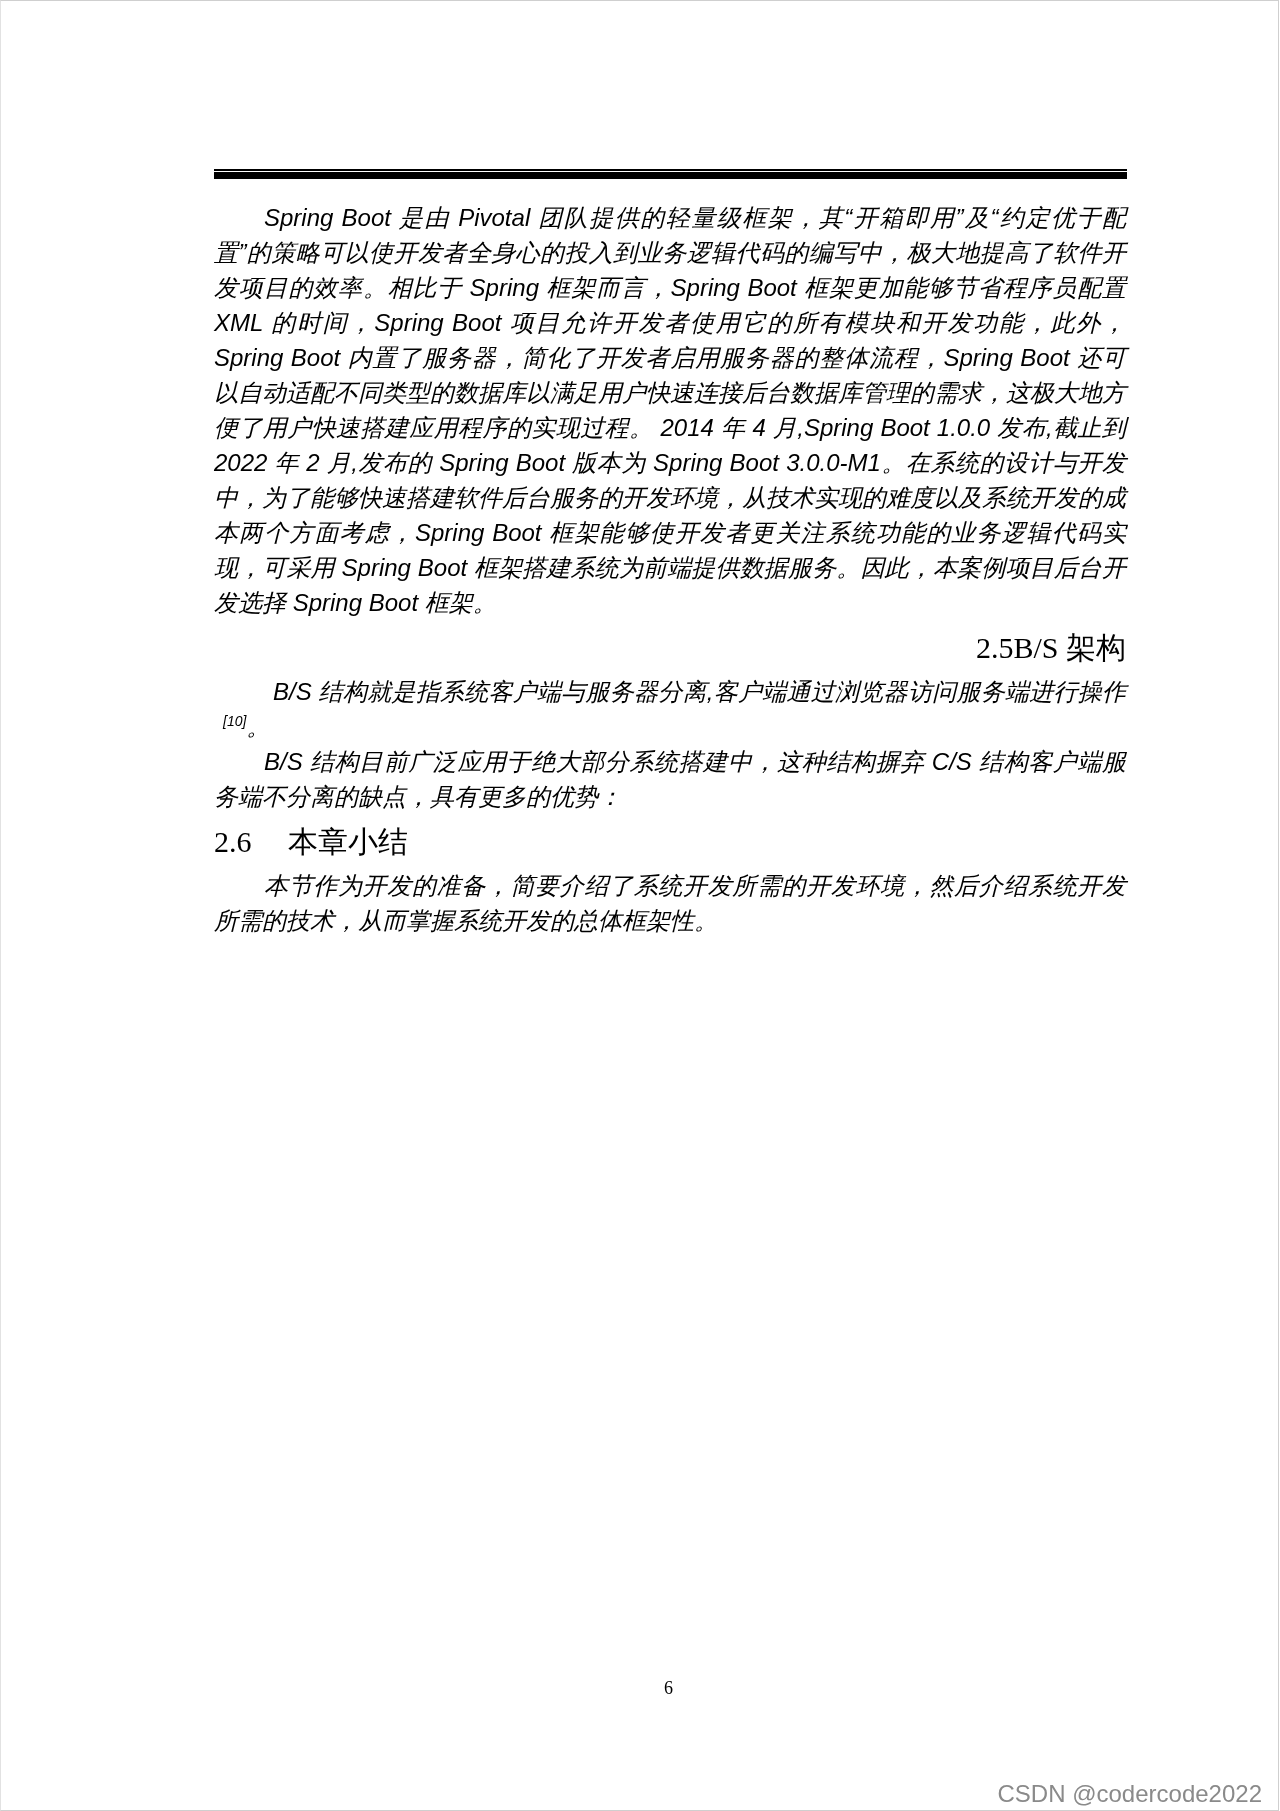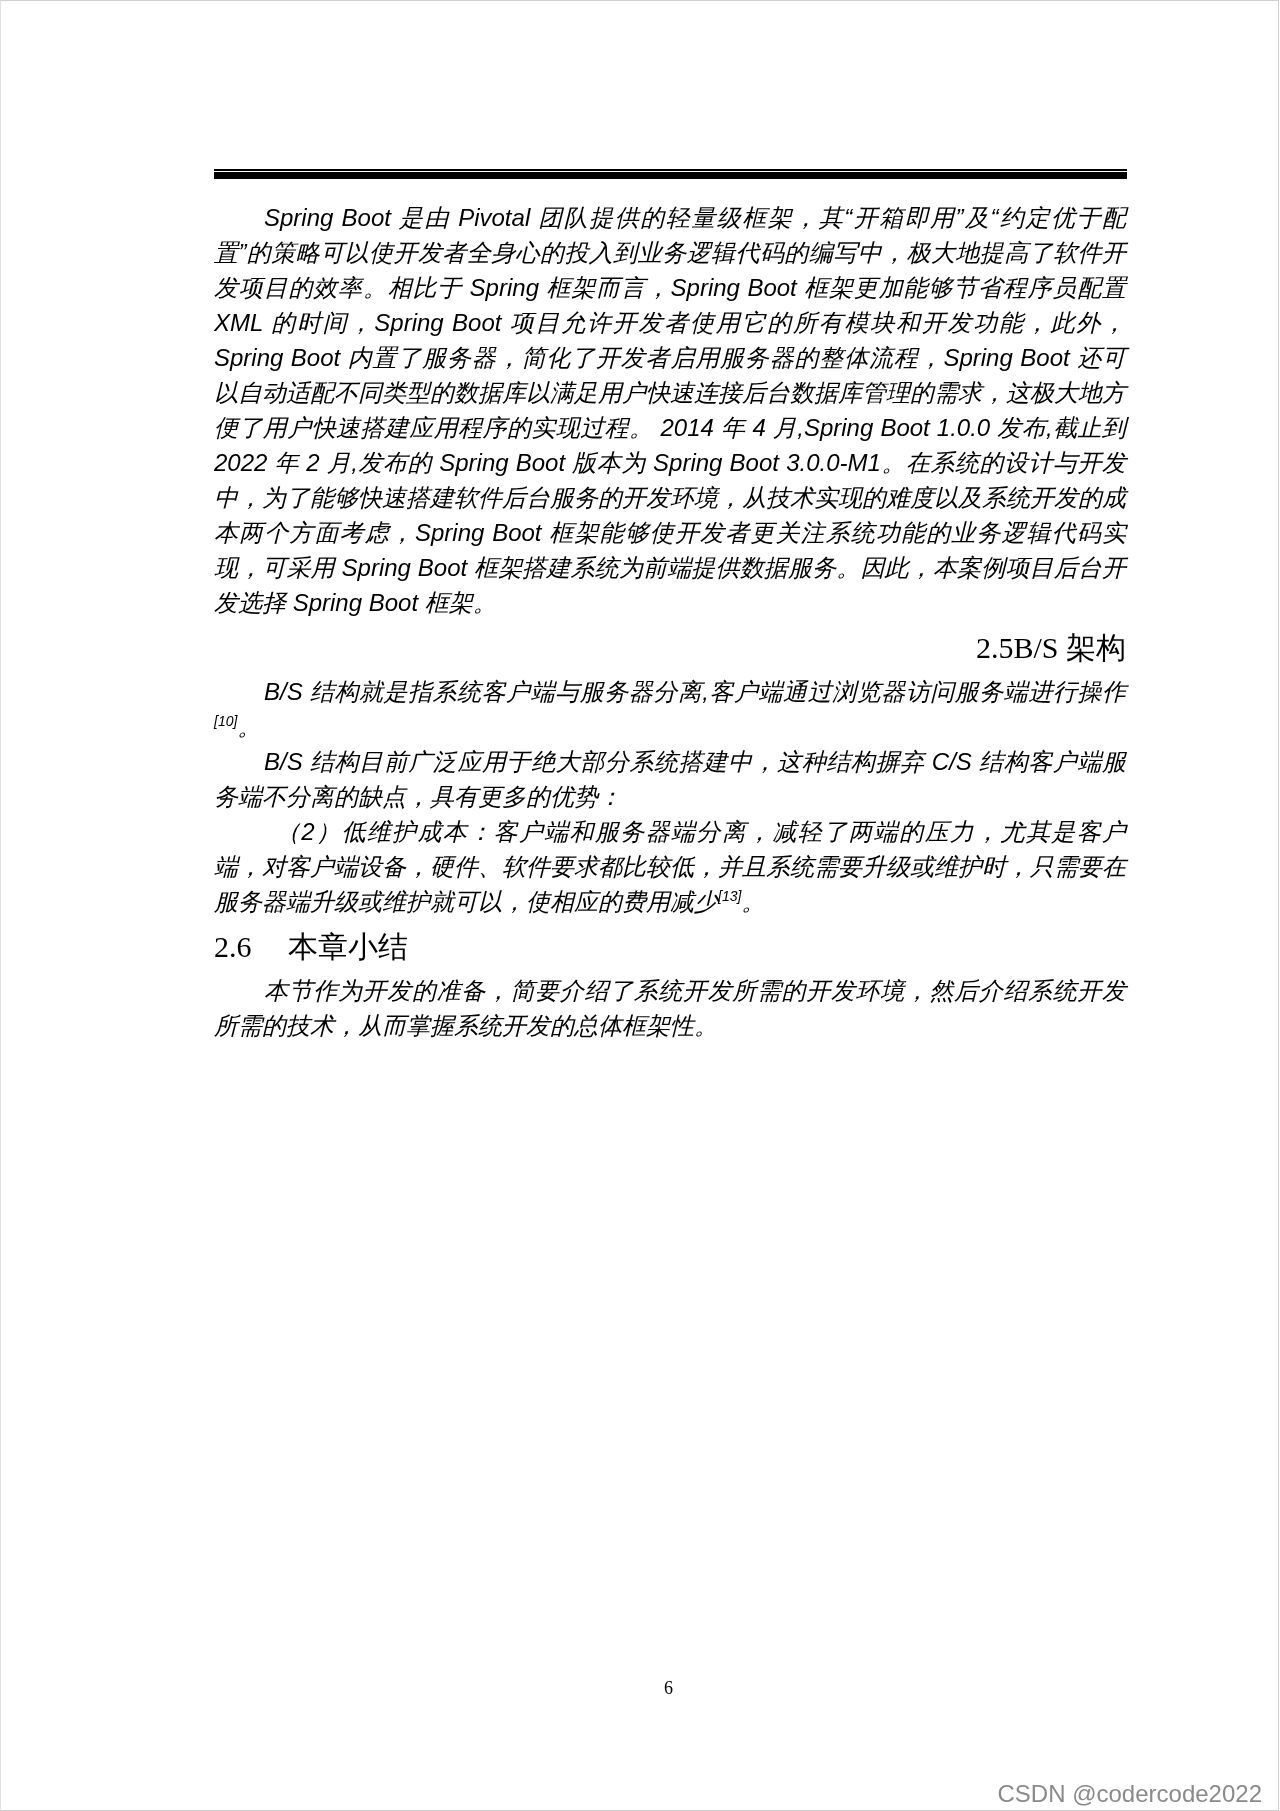--- a/index.html
+++ b/index.html
@@ -27,23 +27,22 @@
 <div class="rule-thin"></div>
 <div class="rule-thick"></div>
 
 <div class="content">
 
   <p class="indent" style="margin-top:4px;">Spring Boot 是由 Pivotal 团队提供的轻量级框架，其“开箱即用”及“约定优于配置”的策略可以使开发者全身心的投入到业务逻辑代码的编写中，极大地提高了软件开发项目的效率。相比于 Spring 框架而言，Spring Boot 框架更加能够节省程序员配置 XML 的时间，Spring Boot 项目允许开发者使用它的所有模块和开发功能，此外， Spring Boot 内置了服务器，简化了开发者启用服务器的整体流程，Spring Boot 还可以自动适配不同类型的数据库以满足用户快速连接后台数据库管理的需求，这极大地方便了用户快速搭建应用程序的实现过程。 2014 年 4 月,Spring Boot 1.0.0 发布,截止到 2022 年 2 月,发布的 Spring Boot 版本为 Spring Boot 3.0.0-M1。在系统的设计与开发中，为了能够快速搭建软件后台服务的开发环境，从技术实现的难度以及系统开发的成本两个方面考虑，Spring Boot 框架能够使开发者更关注系统功能的业务逻辑代码实现，可采用 Spring Boot 框架搭建系统为前端提供数据服务。因此，本案例项目后台开发选择 Spring Boot 框架。</p>
 
   <h2 class="sec25">
     <span class="num">2.5</span><span>B/S 架构</span>
   </h2>
-  <p class="indent" style="margin-top:4px;"><span>B/S 结构就是指系统客户端与服务器分离,客户端通过浏览器访问服务端进行操作</span><sup>[10]</sup><span>。</span></p>
+  <p class="indent" style="margin-top:4px;margin-left:9px;"><span>B/S 结构就是指系统客户端与服务器分离,客户端通过浏览器访问服务端进行操作</span><sup>[10]</sup><span>。</span></p>
   <p class="indent">B/S 结构目前广泛应用于绝大部分系统搭建中，这种结构摒弃 C/S 结构客户端服务端不分离的缺点，具有更多的优势：</p>
-  <p class="indent1"><span>（2）低维护成本：客户端和服务器端分离，减轻了两端的压力，尤其是客户端，对客户端设备，硬件、软件要求都比较低，并且系统需要升级或维护时，只需要在服务器端升级或维护就可以，使相应的费用减少</span><sup>[13]</sup><span>。</span></p>
 
   <h2 class="sec26">
     <span class="num">2.6</span><span>本章小结</span>
   </h2>
   <p class="indent" style="margin-top:4px;">本节作为开发的准备，简要介绍了系统开发所需的开发环境，然后介绍系统开发所需的技术，从而掌握系统开发的总体框架性。</p>
 </div>
 
 <div class="page-number">6</div>
 <div class="watermark">CSDN @codercode2022</div>
 

